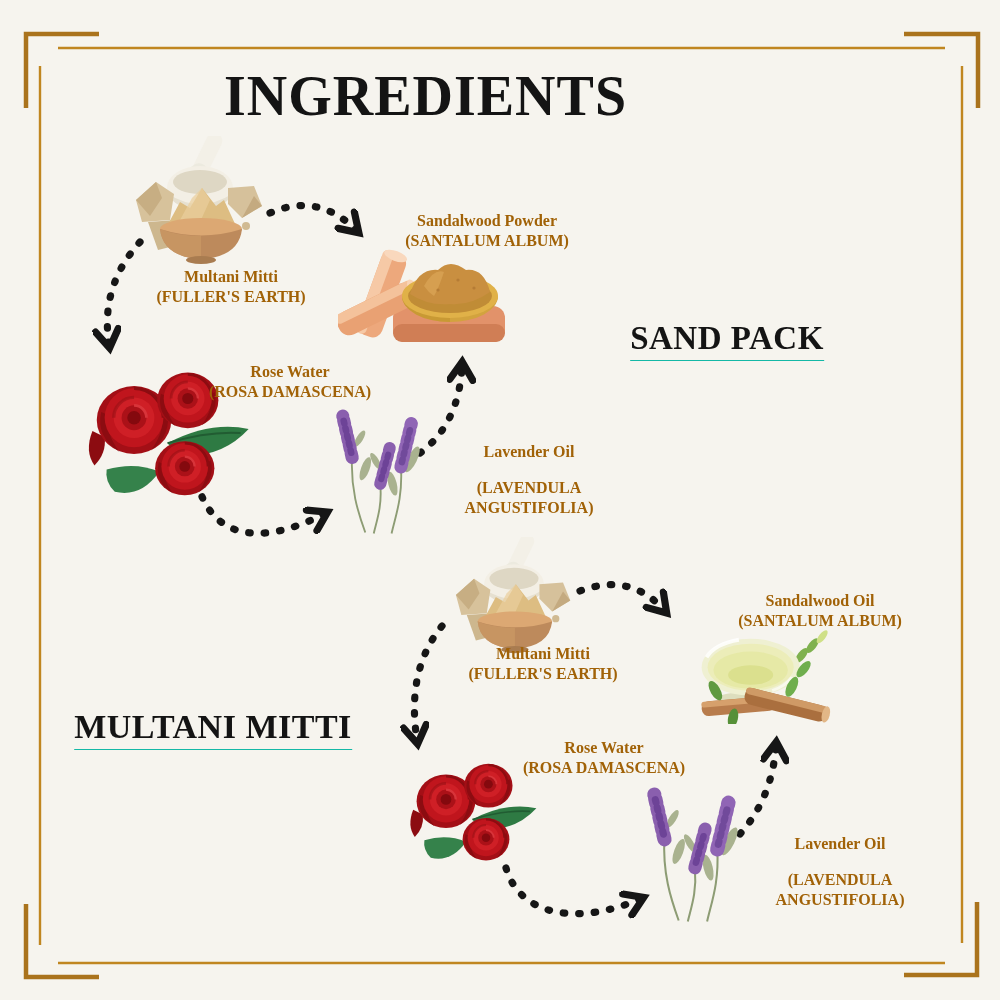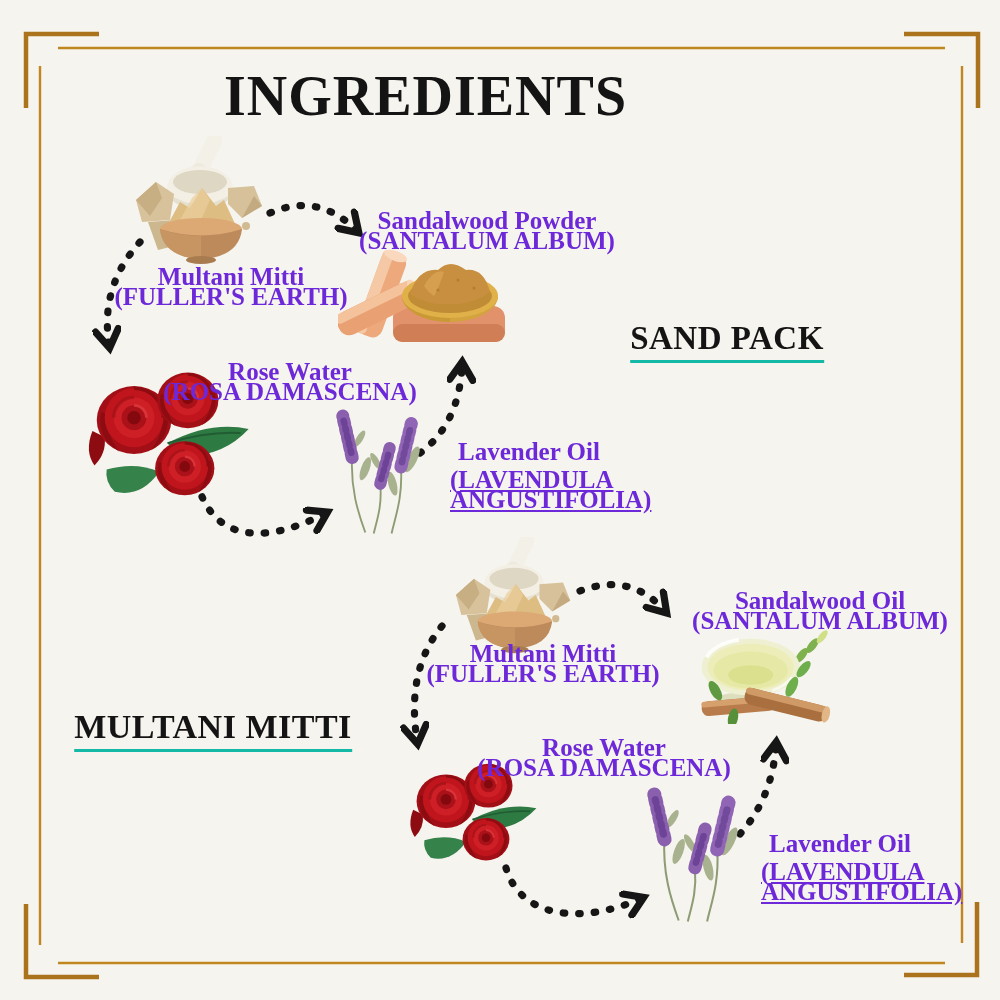--- a/index.html
+++ b/index.html
@@ -14,31 +14,31 @@
   .page-title{
     position:absolute;left:0;top:64px;width:851px;margin:0;
     text-align:center;font-size:56px;font-weight:700;letter-spacing:1px;
     color:#141414;
   }
   .big-heading{
     position:absolute;transform:translateX(-50%);
     font-weight:700;color:#141414;white-space:nowrap;
   }
   .big-heading span{
-    display:inline-block;border-bottom:3px solid #14b8a6;padding-bottom:3px;
+    display:inline-block;border-bottom:1px solid #14b8a6;padding-bottom:3px;
     letter-spacing:0.5px;
   }
   .heading-sand{left:727px;top:320px;font-size:33px;}
   .heading-multani{left:213px;top:708px;font-size:34px;}
   .ing{
     position:absolute;transform:translateX(-50%);text-align:center;
-    color:#6d28d9;font-weight:700;font-size:25px;line-height:20px;
+    color:#a16207;font-weight:700;font-size:16px;line-height:20px;
   }
   .ing span{display:block;white-space:nowrap;}
-  .ing.wrap .ing-latin{white-space:normal;width:158px;margin:8px auto;text-decoration:underline;}
+  .ing.wrap .ing-latin{white-space:normal;width:158px;margin:16px auto;}
 </style>
 </head>
 <body>
 
 <div class="canvas">
 
   <svg width="0" height="0" style="position:absolute" aria-hidden="true">
     <defs>
       <marker id="chev" viewBox="0 0 10 10" refX="6.2" refY="5" markerWidth="4" markerHeight="4" orient="auto-start-reverse" markerUnits="strokeWidth">
         <path d="M1.4,1 L7.6,5 L1.4,9" fill="none" stroke="#161616" stroke-width="2.5" stroke-linecap="round" stroke-linejoin="miter"></path>

